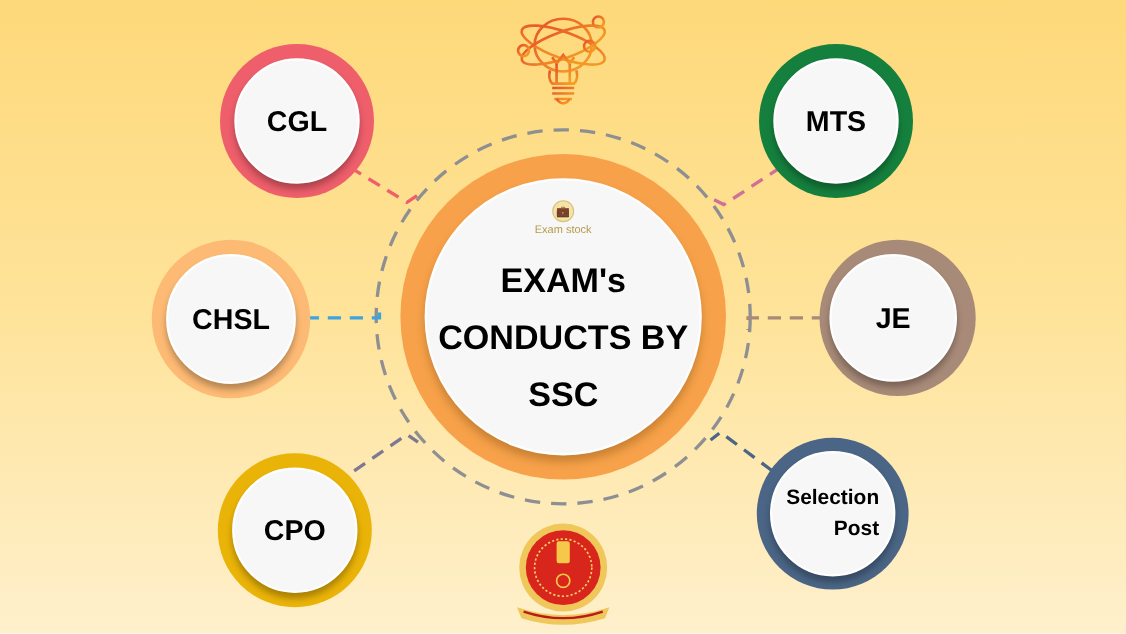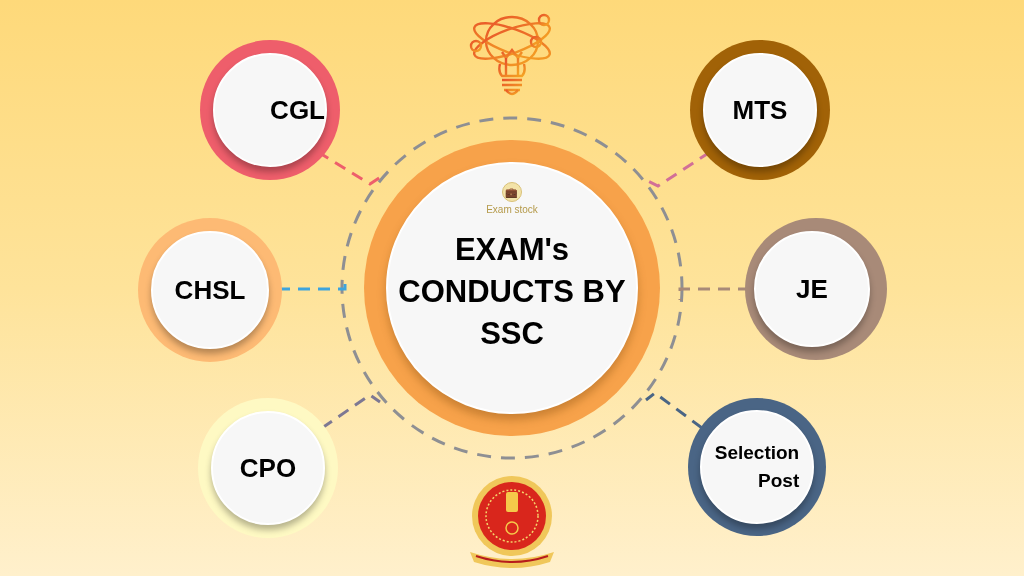--- a/index.html
+++ b/index.html
@@ -8,21 +8,21 @@
     font-family:"Liberation Sans","DejaVu Sans",sans-serif;}
   svg.connectors{position:absolute;left:0;top:0;width:1024px;height:576px;}
   .center-orange{position:absolute;left:364px;top:140px;width:296px;height:296px;border-radius:50%;
     background:#f7a24a;}
   .center-white{position:absolute;left:386px;top:162px;width:252px;height:252px;border-radius:50%;
     background:#f7f7f7;box-shadow:0 6px 8px rgba(120,70,10,0.35);border:2px solid #fff;box-sizing:border-box;
     display:flex;flex-direction:column;align-items:center;justify-content:flex-start;}
   .brand-icon{margin-top:18px;width:18px;height:18px;border-radius:50%;background:#f3e3a8;border:1px solid #d9c178;
     display:flex;align-items:center;justify-content:center;font-size:10px;color:#6a5a2a;}
   .brand-name{font-size:10px;color:#b59a4a;margin-top:2px;}
-  .center-title{margin-top:14px;text-align:center;font-weight:bold;font-size:31px;line-height:42px;color:#000;white-space:pre-line;}
+  .center-title{margin-top:14px;text-align:center;font-weight:bold;font-size:31px;line-height:52px;color:#000;white-space:pre-line;}
   .node{position:absolute;border-radius:50%;box-sizing:border-box;}
   .node-inner{position:absolute;border-radius:50%;background:#f7f7f7;border:2px solid #fff;box-sizing:border-box;
     box-shadow:0 5px 6px rgba(0,0,0,0.28);display:flex;align-items:center;justify-content:center;text-align:center;
     font-weight:bold;color:#000;}
   .node-inner span{font-size:26px;line-height:30px;}
   .node-inner span.small{font-size:19px;line-height:28px;white-space:pre-line;}
   .deco{position:absolute;}
 </style>
 </head>
 <body>
@@ -68,44 +68,44 @@
 <div class="center-orange"></div>
 <div class="center-white">
   <div class="brand-icon">💼</div>
   <div class="brand-name">Exam stock</div>
   <div class="center-title">EXAM's
 CONDUCTS BY
 SSC</div>
 </div>
 
 <div class="node" style="left:200px;top:40px;width:140px;height:140px;background:#ee5e6b;">
-  <div class="node-inner" style="left:13px;top:13px;width:114px;height:114px;justify-content:flex-end;">
+  <div class="node-inner" style="left:13px;top:13px;width:114px;height:114px;">
     <span>CGL</span>
   </div>
 </div>
 
-<div class="node" style="left:690px;top:40px;width:140px;height:140px;background:#a16207;">
+<div class="node" style="left:690px;top:40px;width:140px;height:140px;background:#15803d;">
   <div class="node-inner" style="left:13px;top:13px;width:114px;height:114px;">
     <span>MTS</span>
   </div>
 </div>
 
 <div class="node" style="left:138px;top:218px;width:144px;height:144px;background:#fdba74;">
   <div class="node-inner" style="left:13px;top:13px;width:118px;height:118px;">
     <span>CHSL</span>
   </div>
 </div>
 
 <div class="node" style="left:745px;top:218px;width:142px;height:142px;background:#a88a78;">
   <div class="node-inner" style="left:9px;top:13px;width:116px;height:116px;">
     <span>JE</span>
   </div>
 </div>
 
-<div class="node" style="left:198px;top:398px;width:140px;height:140px;background:#fef9c3;">
+<div class="node" style="left:198px;top:412px;width:140px;height:140px;background:#eab308;">
   <div class="node-inner" style="left:13px;top:13px;width:114px;height:114px;">
     <span>CPO</span>
   </div>
 </div>
 
 <div class="node" style="left:688px;top:398px;width:138px;height:138px;background:#4a6585;">
   <div class="node-inner" style="left:12px;top:12px;width:114px;height:114px;text-align:right;">
     <span class="small">Selection
 Post</span>
   </div>

